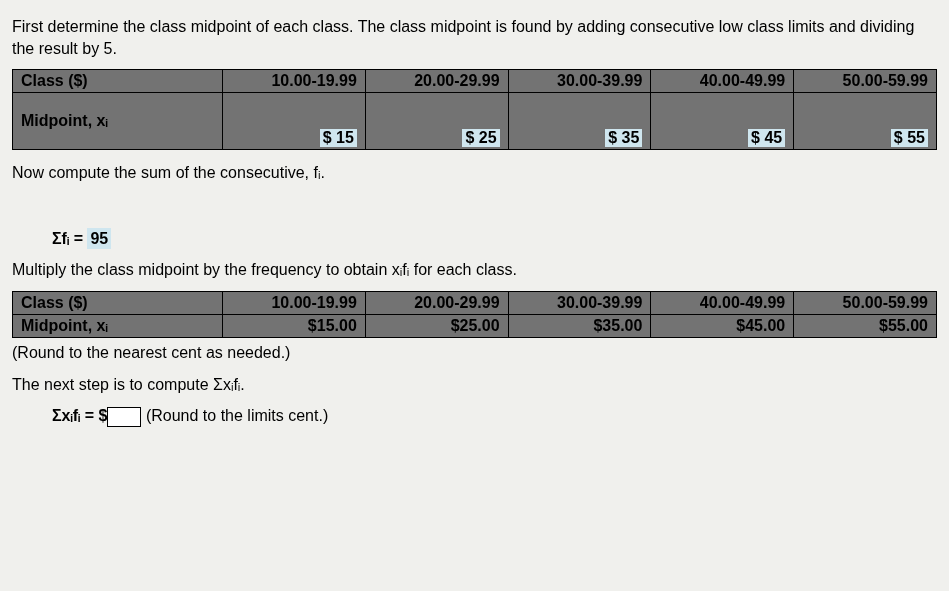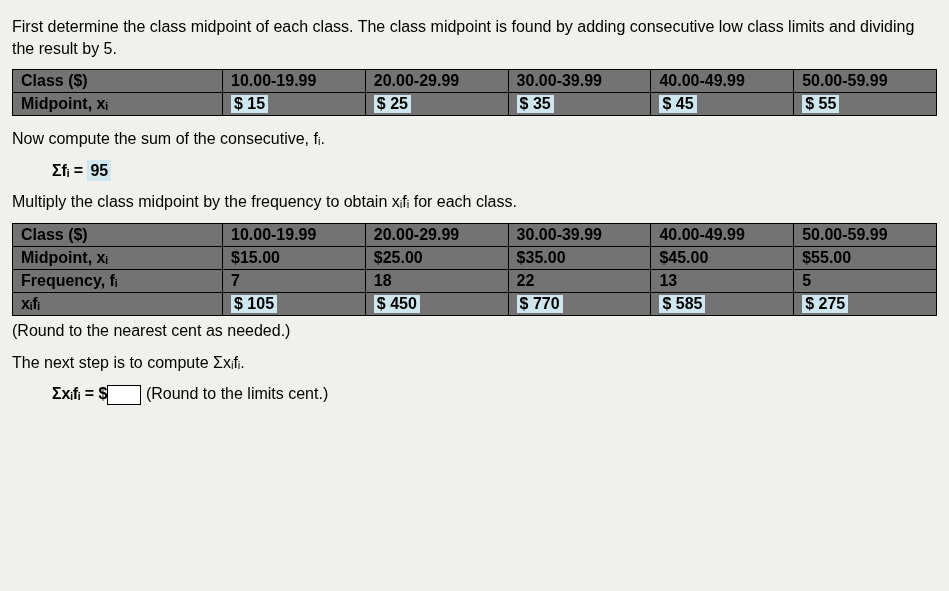--- a/index.html
+++ b/index.html
@@ -17,32 +17,33 @@
   table {
     border-collapse: collapse;
     width: 100%;
     margin: 6px 0 12px 0;
     background: #737373;
   }
   table.bordered { border: 1px solid #000; }
   table.bordered td { border: 1px solid #000; }
   td {
     padding: 2px 8px;
-    text-align: left;
+    text-align: right;
     font-weight: bold;
     white-space: nowrap;
   }
   td.label-col {
     text-align: left;
     width: 210px;
   }
   .hl {
     background: #cfe6ef;
     padding: 0 3px;
     display: inline-block;
+    margin-top: 34px;
   }
   .input-box {
     display: inline-block;
     width: 34px;
     height: 20px;
     border: 1px solid #000;
     background: #fff;
     vertical-align: middle;
   }
 </style>
@@ -91,36 +92,20 @@
     <td>50.00-59.99</td>
   </tr>
   <tr>
     <td class="label-col">Midpoint, xᵢ</td>
     <td>$15.00</td>
     <td>$25.00</td>
     <td>$35.00</td>
     <td>$45.00</td>
     <td>$55.00</td>
   </tr>
-  <tr>
-    <td class="label-col">Frequency, fᵢ</td>
-    <td>7</td>
-    <td>18</td>
-    <td>22</td>
-    <td>13</td>
-    <td>5</td>
-  </tr>
-  <tr>
-    <td class="label-col">xᵢfᵢ</td>
-    <td><span class="hl">$ 105</span></td>
-    <td><span class="hl">$ 450</span></td>
-    <td><span class="hl">$ 770</span></td>
-    <td><span class="hl">$ 585</span></td>
-    <td><span class="hl">$ 275</span></td>
-  </tr>
 </tbody>
   </table>
 
 <p class="text-line" style="margin-top:-8px;">(Round to the nearest cent as needed.)</p>
 
 <p class="text-line">The next step is to compute Σxᵢfᵢ.</p>
 
 <p class="text-line indent">
   <b><span>Σxᵢfᵢ = $</span></b><span class="input-box"></span><span> (Round to the limits cent.)</span>
 </p>

